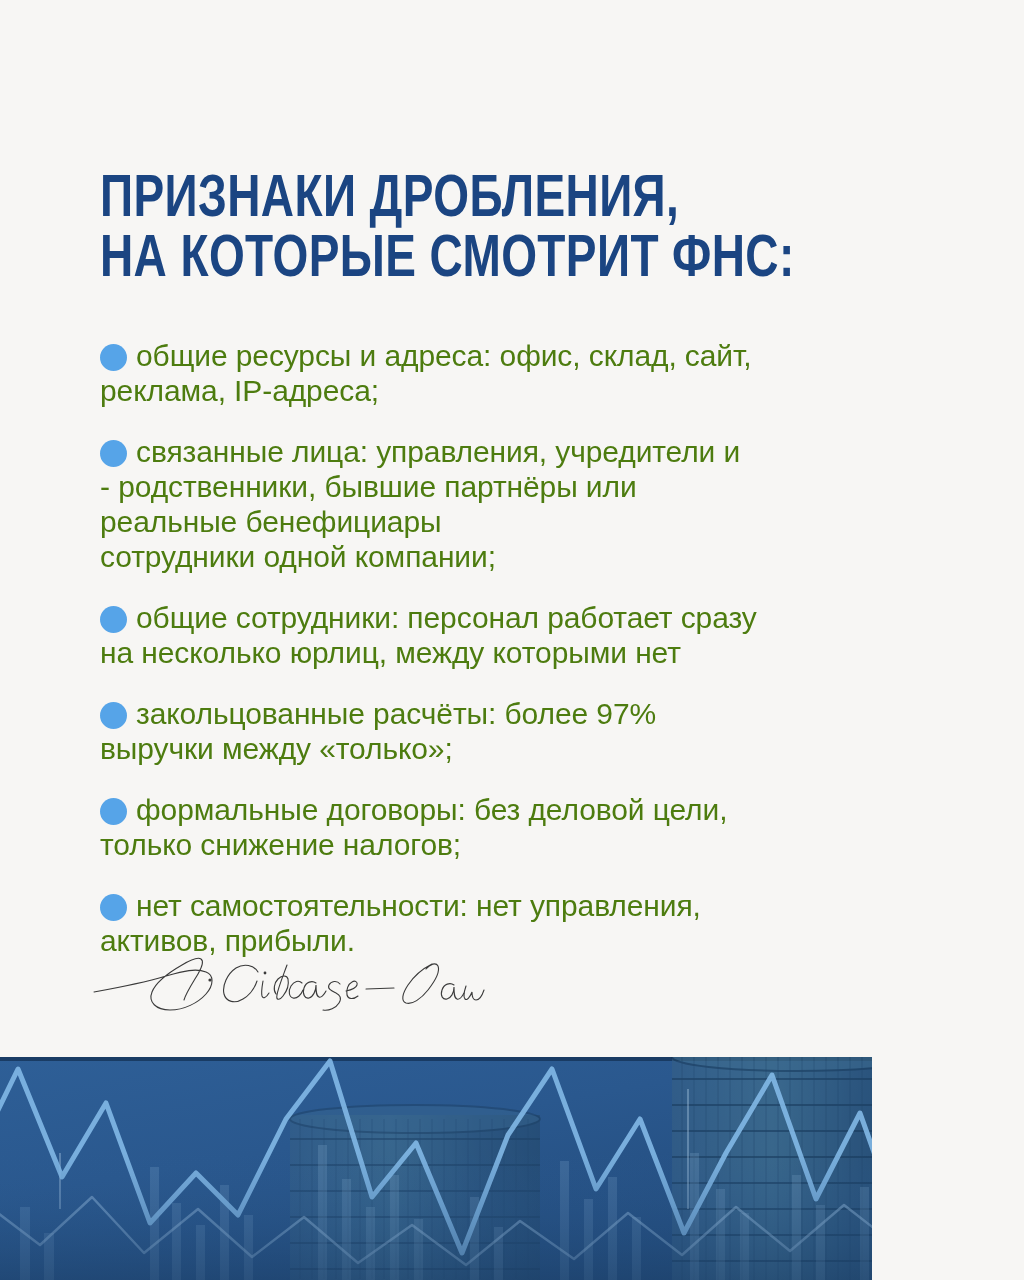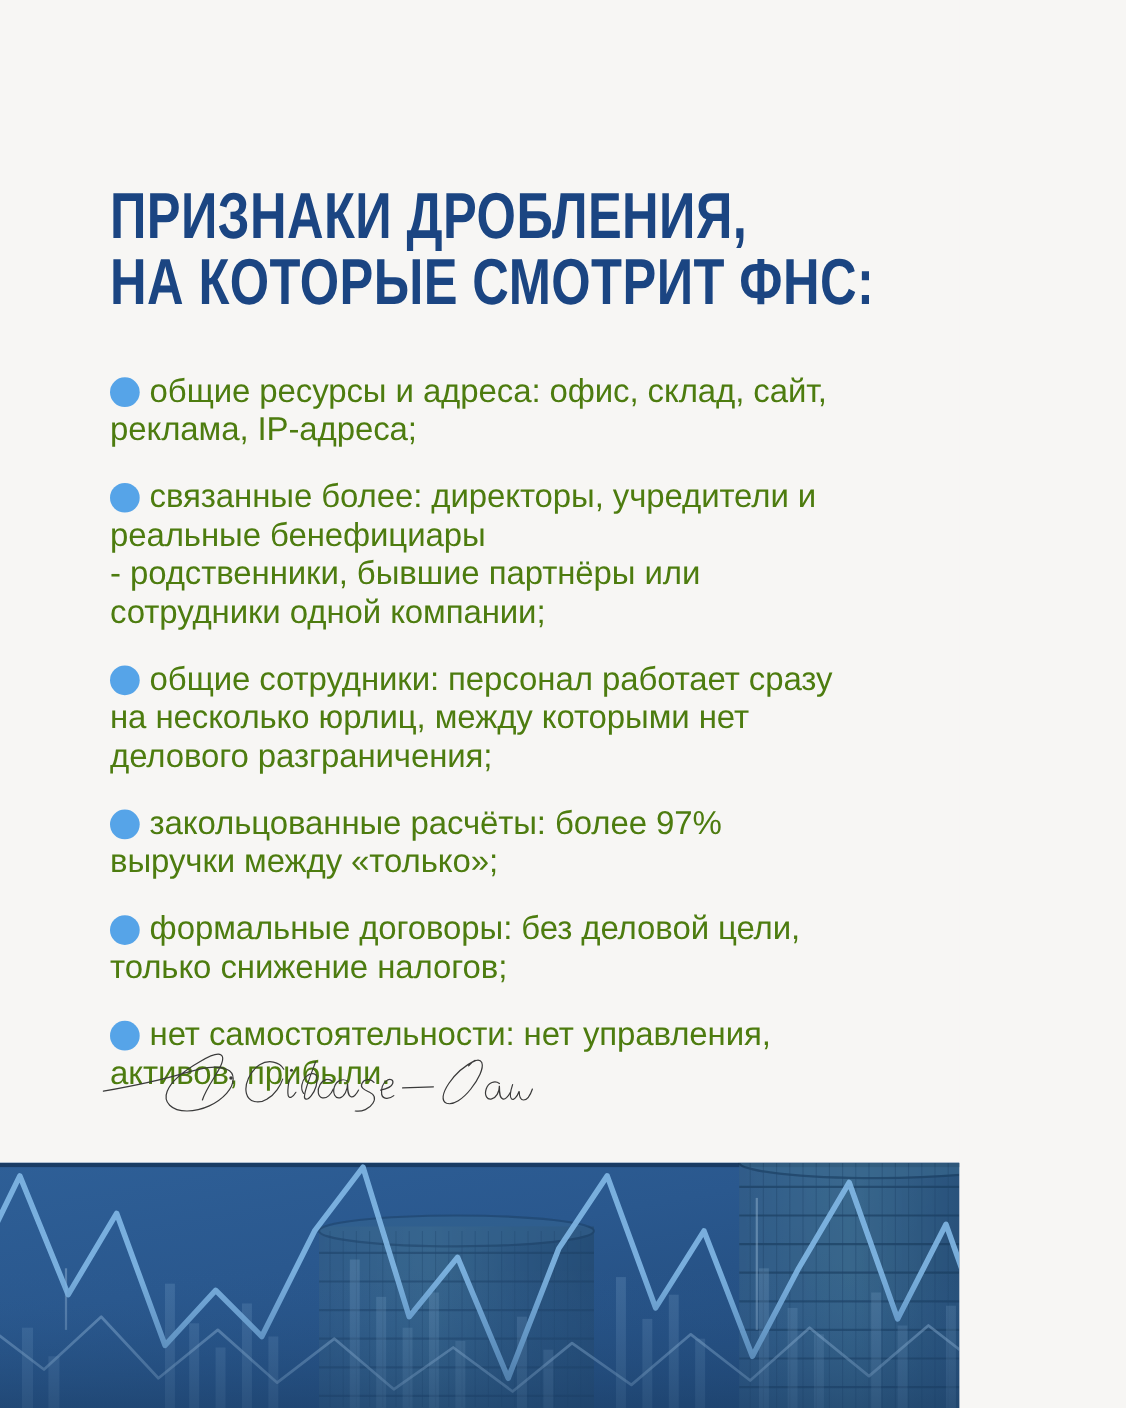--- a/index.html
+++ b/index.html
@@ -109,25 +109,25 @@
     <span class="title-line">НА КОТОРЫЕ СМОТРИТ ФНС:</span>
   </div>
 
   <div class="bullets">
 
     <div class="bullet-item">
       <span class="dot"></span><span class="bullet-text"><span class="ln first">общие ресурсы и адреса: офис, склад, сайт,</span><span class="ln">реклама, IP-адреса;</span></span>
     </div>
 
     <div class="bullet-item">
-      <span class="dot"></span><span class="bullet-text"><span class="ln first">связанные более: директоры, учредители и</span><span class="ln">реальные бенефициары</span><span class="ln">- родственники, бывшие партнёры или</span><span class="ln">сотрудники одной компании;</span></span>
-    </div>
-
-    <div class="bullet-item">
-      <span class="dot"></span><span class="bullet-text"><span class="ln first">общие сотрудники: персонал работает сразу</span><span class="ln">на несколько юрлиц, между которыми нет</span><span class="ln">делового разграничения;</span></span>
+      <span class="dot"></span><span class="bullet-text"><span class="ln first">связанные лица: управления, учредители и</span><span class="ln">- родственники, бывшие партнёры или</span><span class="ln">реальные бенефициары</span><span class="ln">сотрудники одной компании;</span></span>
+    </div>
+
+    <div class="bullet-item">
+      <span class="dot"></span><span class="bullet-text"><span class="ln first">общие сотрудники: персонал работает сразу</span><span class="ln">на несколько юрлиц, между которыми нет</span></span>
     </div>
 
     <div class="bullet-item">
       <span class="dot"></span><span class="bullet-text"><span class="ln first">закольцованные расчёты: более 97%</span><span class="ln">выручки между «только»;</span></span>
     </div>
 
     <div class="bullet-item">
       <span class="dot"></span><span class="bullet-text"><span class="ln first">формальные договоры: без деловой цели,</span><span class="ln">только снижение налогов;</span></span>
     </div>
 

